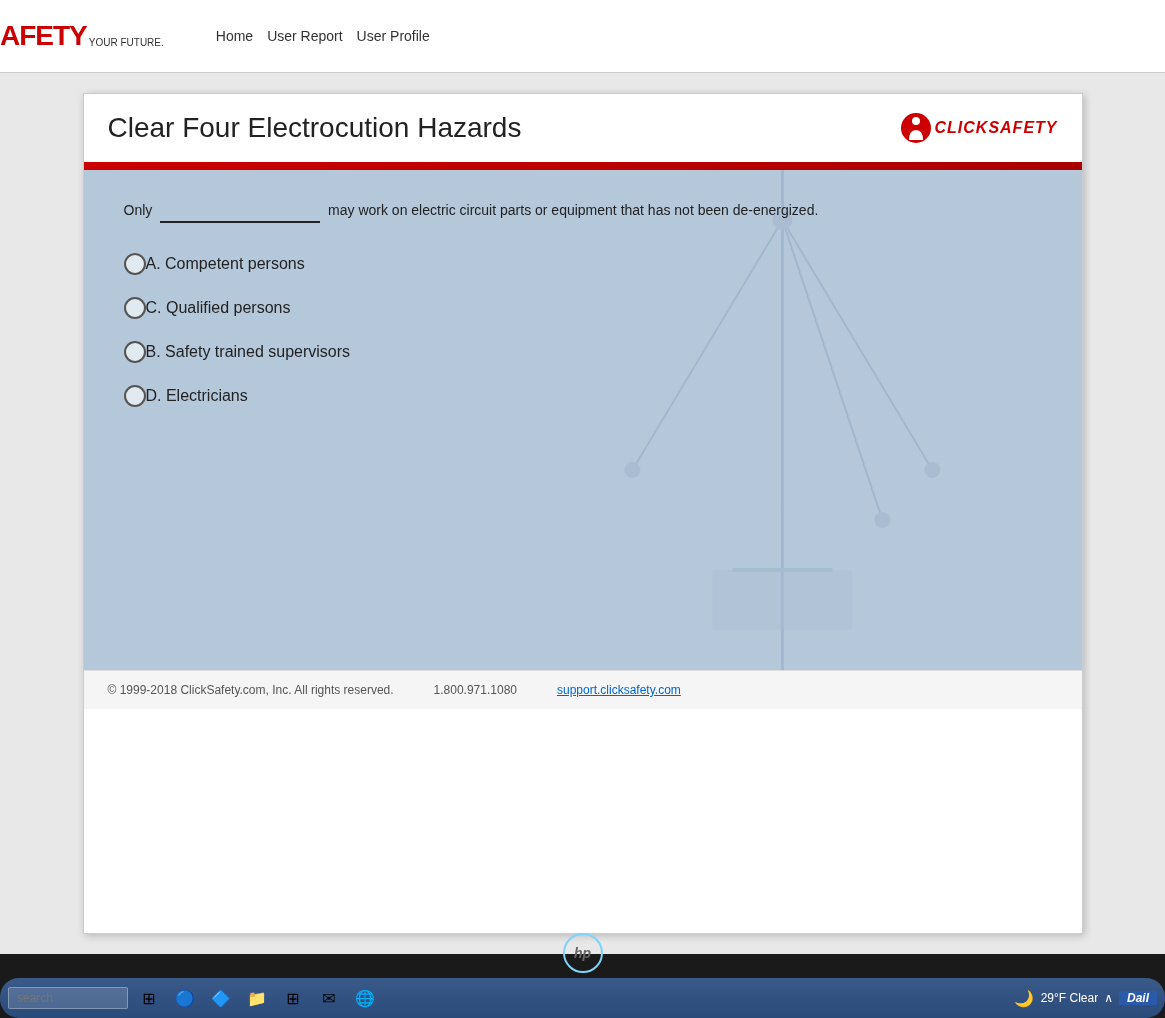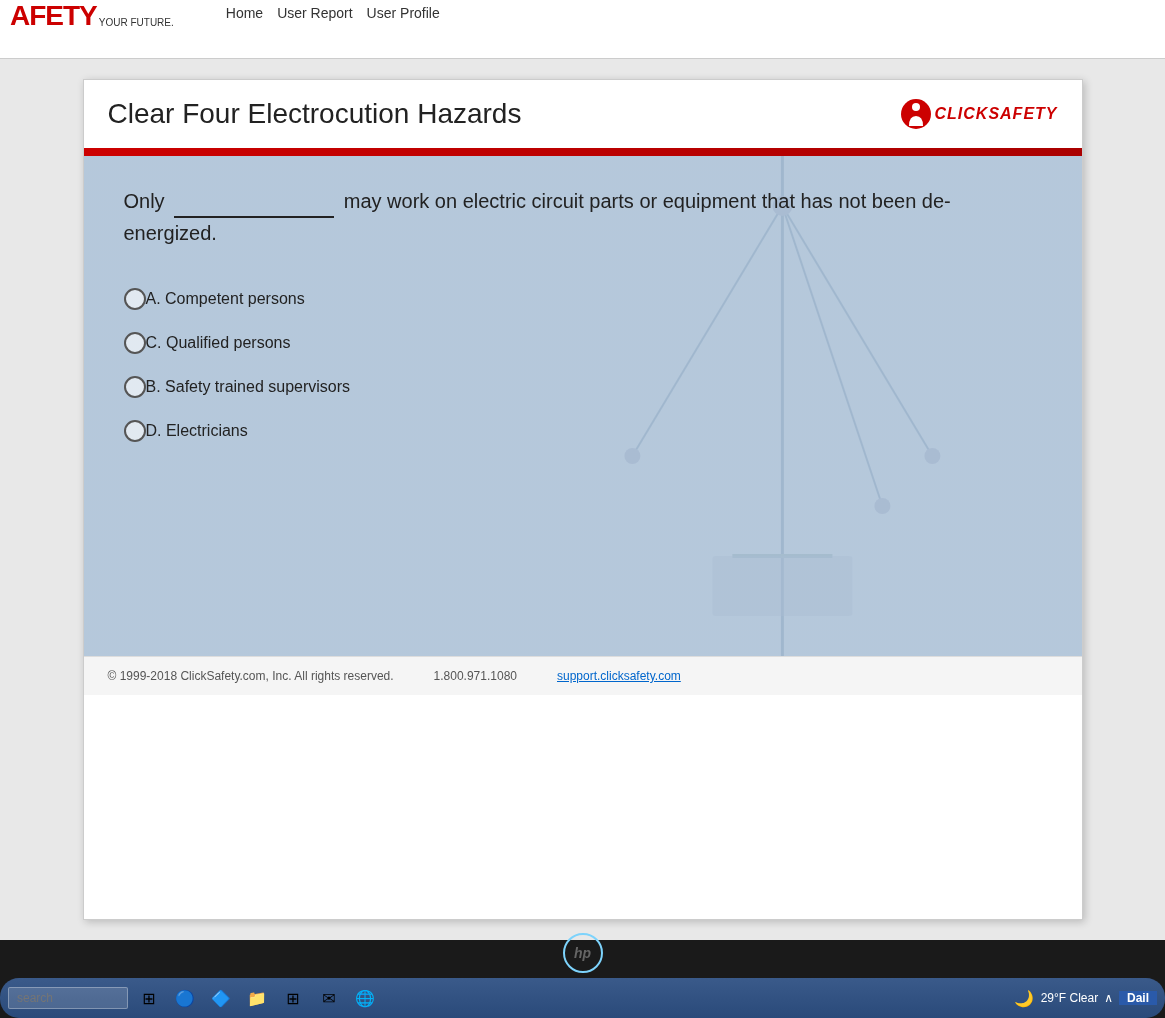--- a/index.html
+++ b/index.html
@@ -7,24 +7,24 @@
       width: 1165px;
       height: 1018px;
       background: #1a1a1a;
       font-family: Arial, sans-serif;
       overflow: hidden;
     }
 
     
     .navbar {
       background: #ffffff;
-      height: 59px;
-      display: flex;
-      align-items: flex-start;
-      padding: 0 10px;
+      height: 73px;
+      display: flex;
+      align-items: center;
+      padding: 0 0;
       border-bottom: 1px solid #ccc;
     }
     .navbar-brand {
       display: flex;
       align-items: center;
       margin-right: 20px;
     }
     .brand-logo {
       font-size: 28px;
       font-weight: bold;
@@ -133,23 +133,23 @@
     .crane-bg {
       position: absolute;
       top: 0;
       right: 0;
       width: 60%;
       height: 100%;
       opacity: 0.25;
     }
 
     .question-text {
-      font-size: 20px;
+      font-size: 14px;
       color: #222;
-      margin-bottom: 40px;
+      margin-bottom: 30px;
       position: relative;
       z-index: 2;
       line-height: 1.5;
     }
 
     .question-text .blank {
       display: inline-block;
       width: 160px;
       border-bottom: 2px solid #222;
       margin: 0 4px;
@@ -248,20 +248,21 @@
     .weather-moon {
       font-size: 16px;
     }
 
     .daily-badge {
       background: #2a5aaa;
       color: white;
       padding: 0 8px;
       font-size: 12px;
       font-weight: bold;
+      font-style: italic;
     }
 
     
     .hp-area {
       position: fixed;
       bottom: 45px;
       left: 50%;
       transform: translateX(-50%);
       color: #555;
       font-size: 14px;

